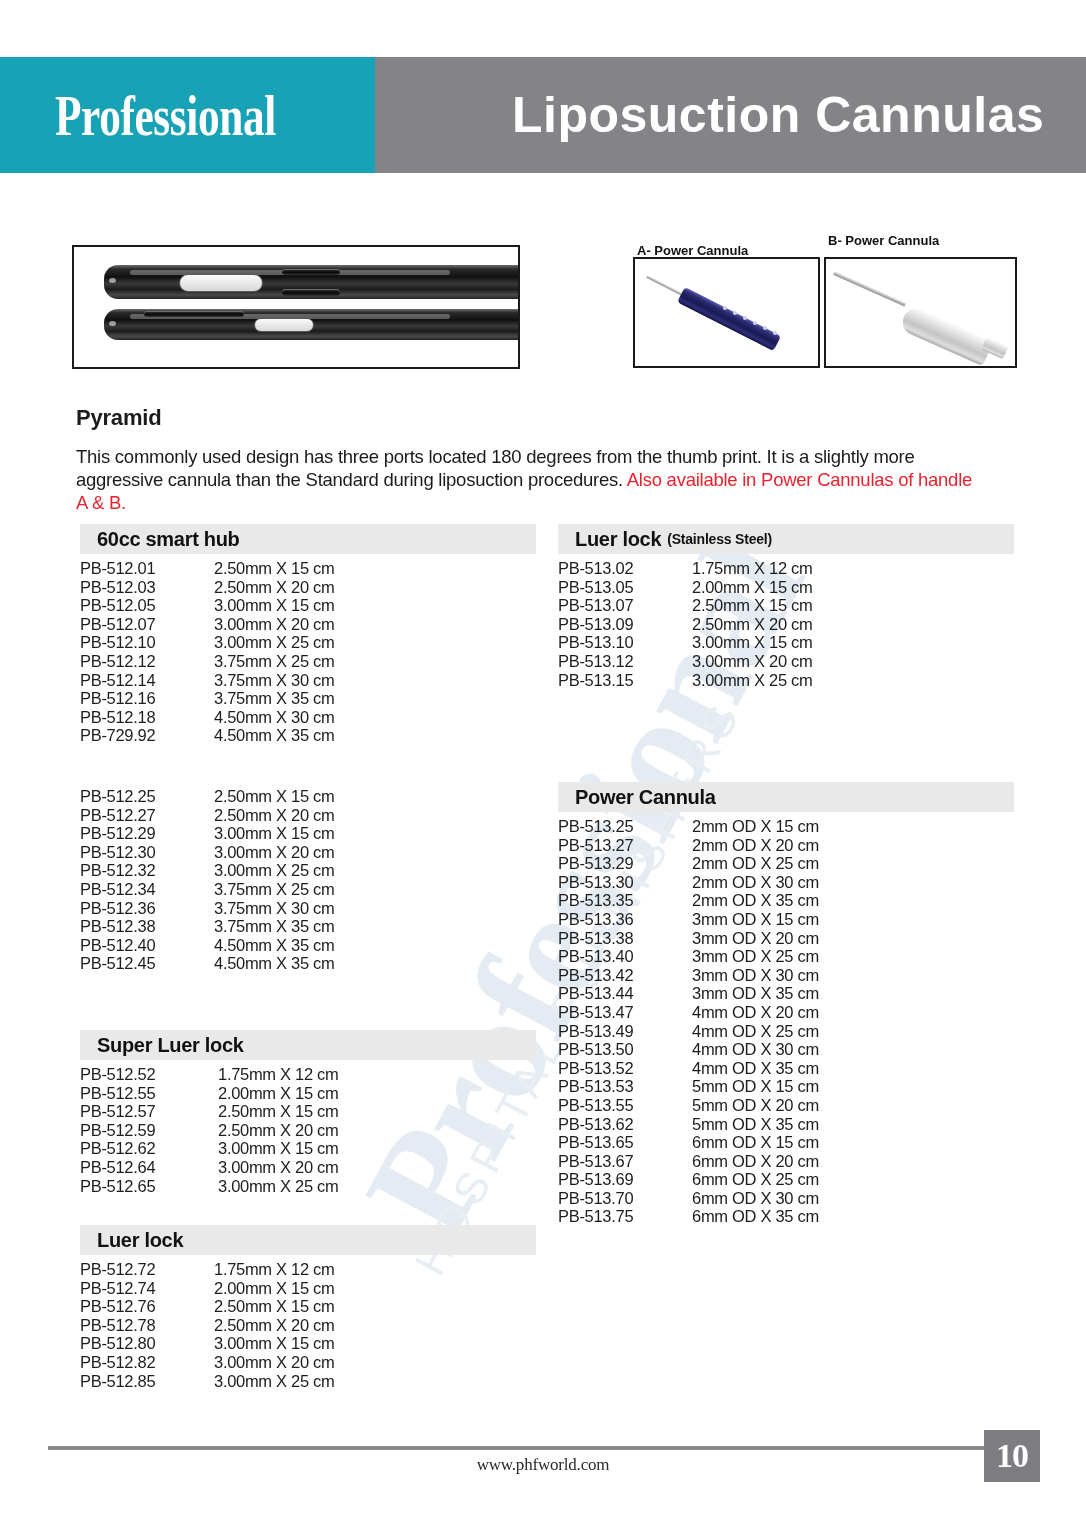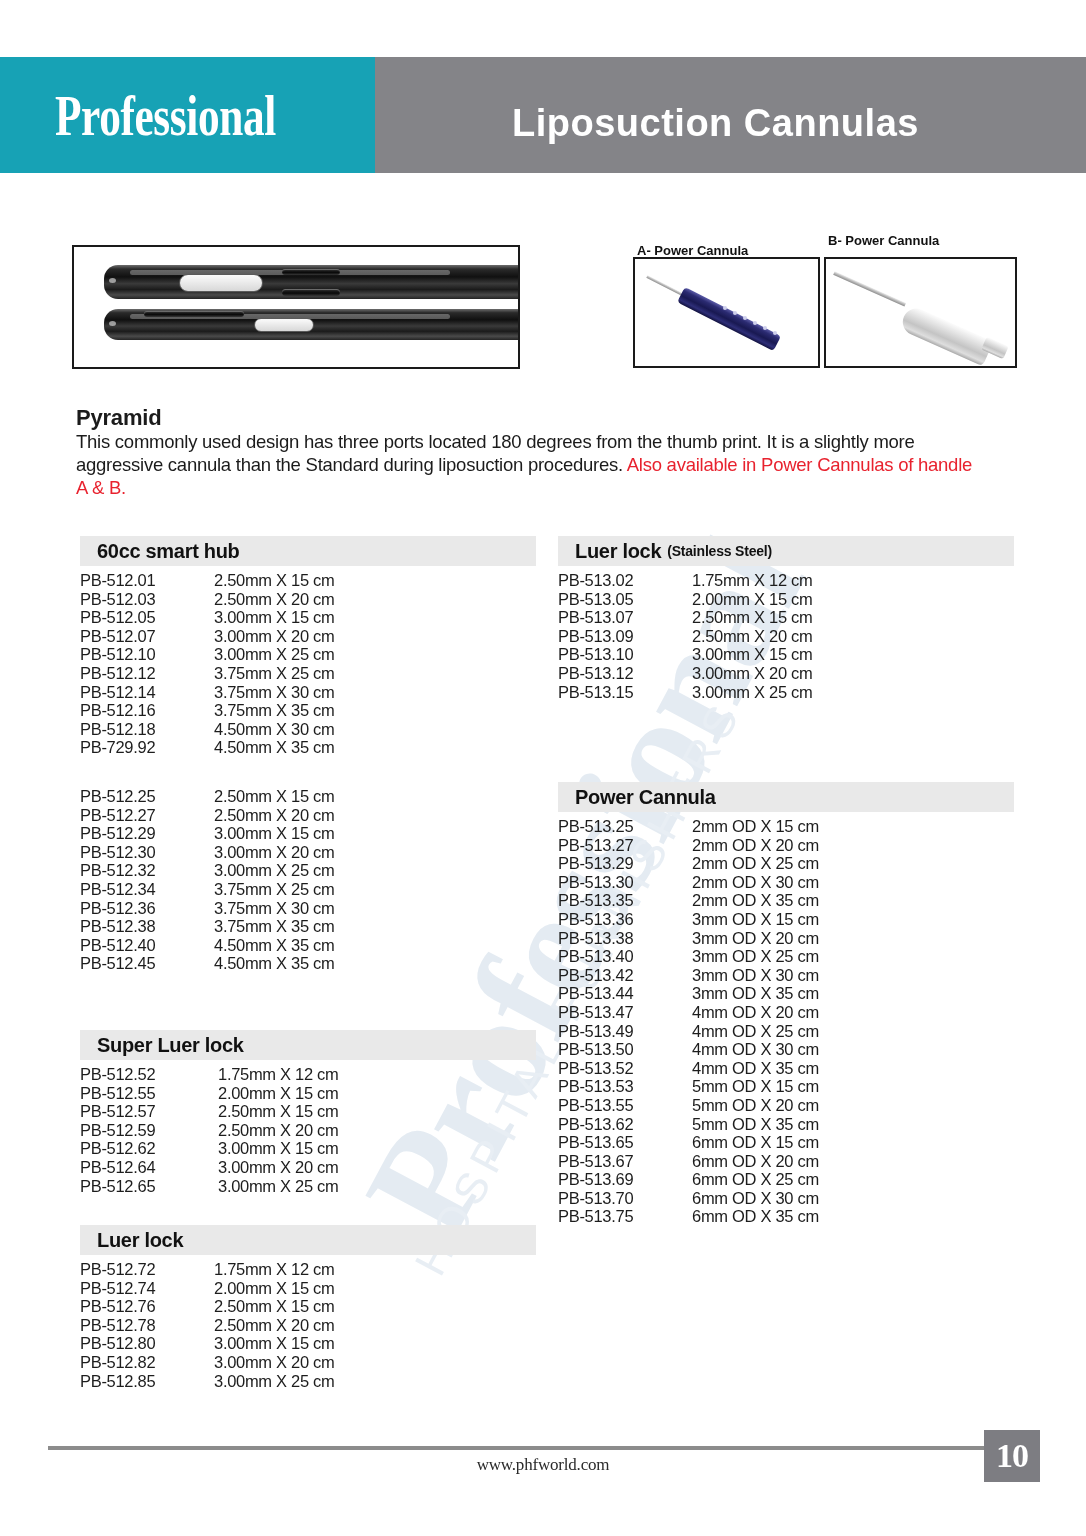--- a/index.html
+++ b/index.html
@@ -91,25 +91,24 @@
     transform: scaleX(0.76);
     transform-origin: left center;
   }
   .page-title {
     position: absolute;
     left: 137px;
     top: 50%;
     transform: translateY(-50%);
     font-family: "Liberation Sans", sans-serif;
     font-weight: 700;
-    font-size: 38px;
+    font-size: 50px;
     color: #ffffff;
     letter-spacing: 0.5px;
     white-space: nowrap;
-    margin-top: 8px;
   }
 
   
   .img-row { position: absolute; top: 0; left: 0; z-index: 1; }
 
   .photo-box {
     position: absolute;
     border: 2px solid #1a1a1a;
     background: #ffffff;
     overflow: hidden;
@@ -208,21 +207,21 @@
     color: #1b1b1b;
     line-height: 1.15;
     letter-spacing: -0.2px;
   }
   .desc-body {
     font-size: 18.5px;
     font-weight: 400;
     color: #1b1b1b;
     line-height: 1.24;
     letter-spacing: -0.25px;
-    margin-top: 1px;
+    margin-top: 16px;
   }
   .desc-red { color: #e8222e; }
 
   
   .col {
     position: absolute;
     z-index: 1;
     width: 456px;
   }
   #col-left  { left: 80px;  top: 524px; }
@@ -258,21 +257,21 @@
     font-family: "Liberation Sans", sans-serif;
     font-size: 16.5px;
     color: #1d1d1d;
     line-height: 18.6px;
     letter-spacing: -0.3px;
   }
   .row .code { width: 134px; flex: 0 0 134px; }
   .row .spec { flex: 1 1 auto; }
   .rows.indent .row .code { width: 138px; flex: 0 0 138px; }
 
-  .sec { margin-bottom: 0; margin-top: 12px; }
+  .sec { margin-bottom: 0; }
   .sec + .sec { margin-top: 20px; }
 
   
   #sec-60cc   { position: absolute; top: 0px;   left: 0; width: 456px; }
   #sec-30cc   { position: absolute; top: 238px; left: 0; width: 456px; }
   #sec-superl { position: absolute; top: 486px; left: 0; width: 456px; }
   #sec-luer   { position: absolute; top: 681px; left: 0; width: 456px; }
   #sec-ss     { position: absolute; top: 0px;   left: 0; width: 456px; }
   #sec-power  { position: absolute; top: 238px; left: 0; width: 456px; }
 

